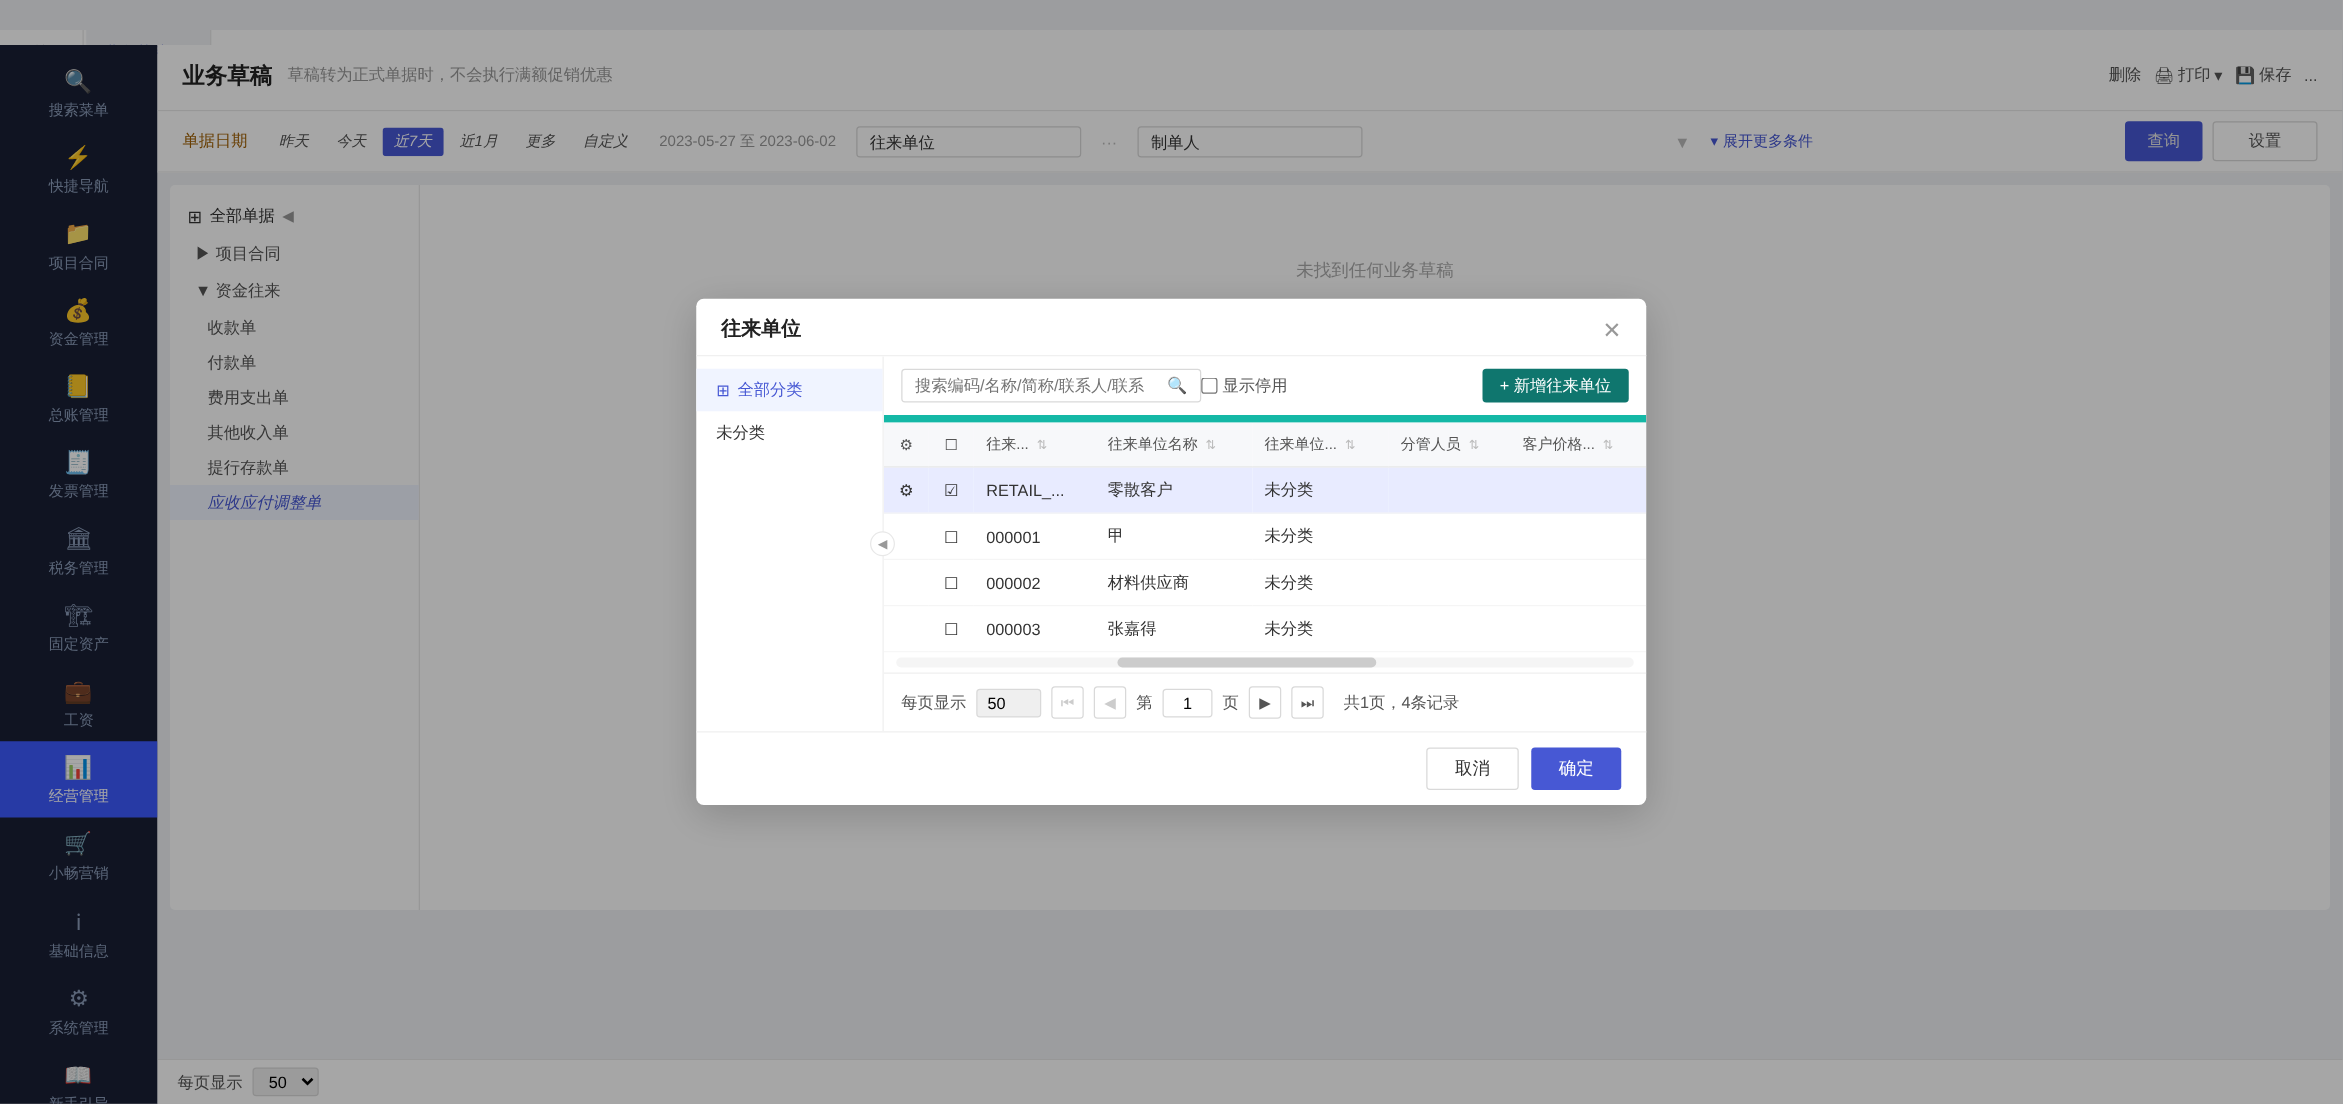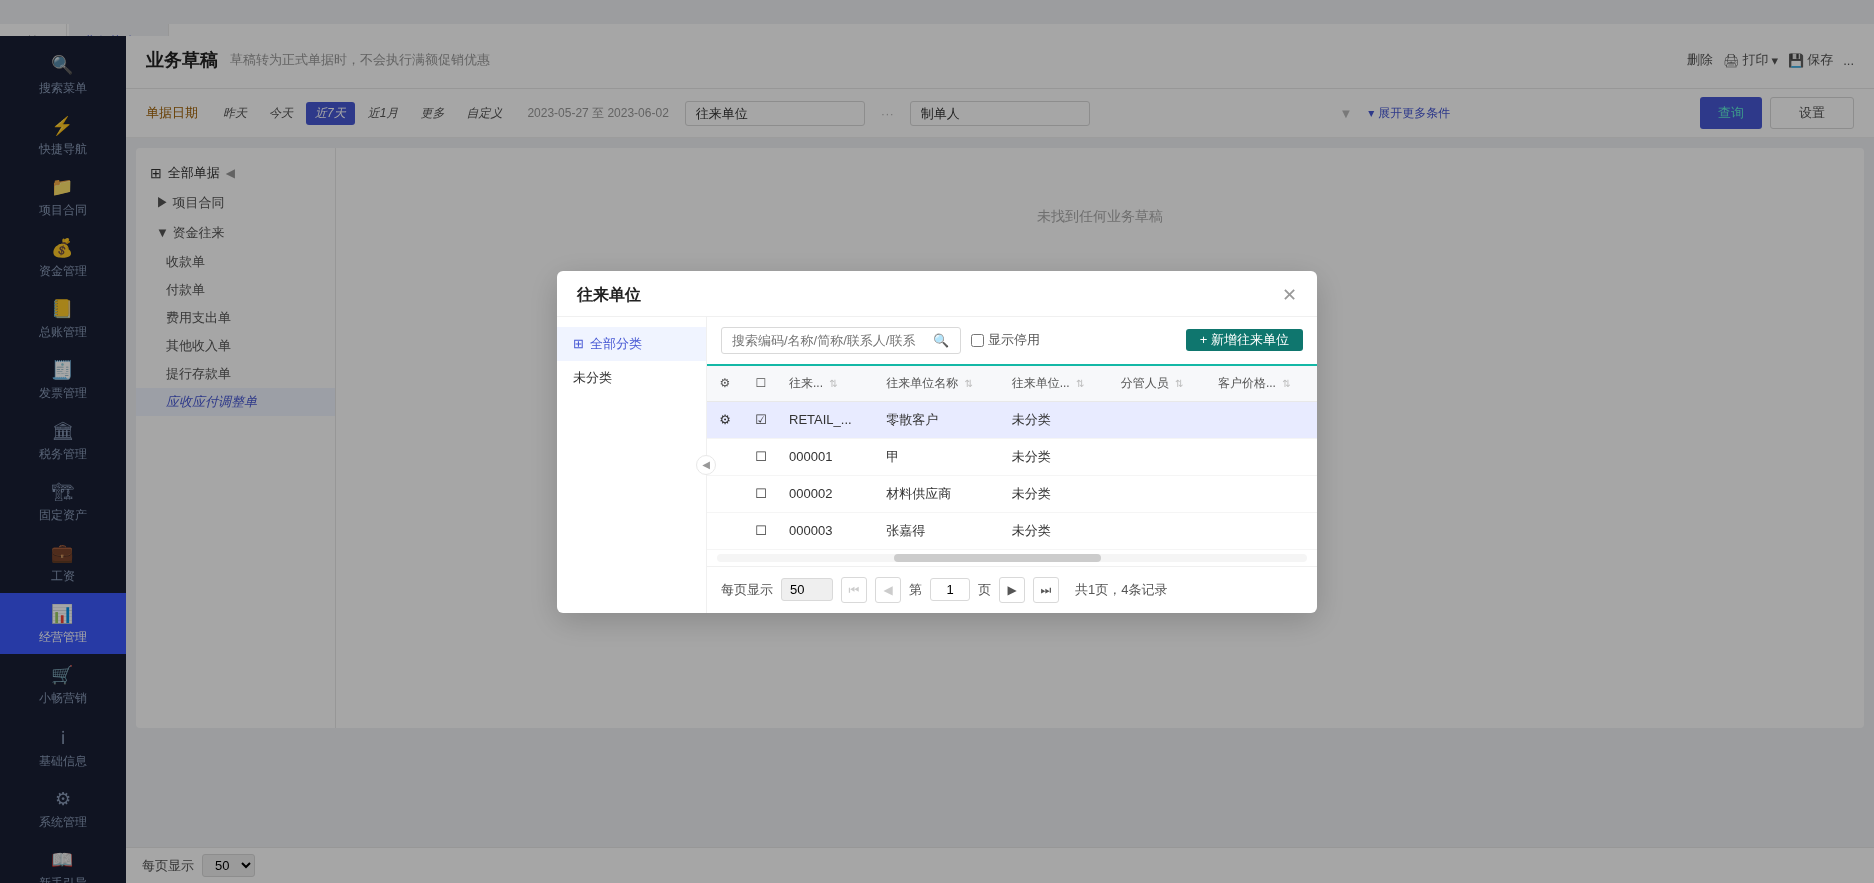--- a/index.html
+++ b/index.html
@@ -134,21 +134,21 @@
       color: #4758d4;
       cursor: pointer;
       white-space: nowrap;
       display: flex;
       align-items: center;
       gap: 4px;
     }
     .action-buttons { margin-left: auto; display: flex; gap: 8px; }
     .btn-query {
       background: #4758d4;
-      color: #5eead4;
+      color: #e5e5e5;
       border: none;
       border-radius: 3px;
       padding: 6px 18px;
       font-size: 13px;
       cursor: pointer;
     }
     .btn-setting {
       background: #fff;
       color: #555;
       border: 1px solid #d9d9d9;
@@ -239,24 +239,22 @@
 
     
     .list-panel {
       flex: 1;
       display: flex;
       flex-direction: column;
       overflow: hidden;
     }
     .list-toolbar {
       display: flex;
-      align-items: center;
-      gap: 10px;
       padding: 10px 14px;
-      border-bottom: 2px solid #14b8a6;
+      border-bottom: 6px solid #14b8a6;
     }
     .search-box {
       border: 1px solid #d9d9d9;
       border-radius: 3px;
       padding: 5px 10px;
       font-size: 13px;
       color: #333;
       width: 240px;
       display: flex;
       align-items: center;
@@ -664,20 +662,24 @@
           <span>第</span>
           <input type="text" class="page-input" value="1" style="">
           <span>页</span>
           <button class="page-btn">▶</button>
           <button class="page-btn">⏭</button>
           <span style="margin-left:8px;">共1页，4条记录</span>
         </div>
       </div>
     </div>
 
+    <div class="modal-footer">
+      <button class="btn-cancel">取消</button>
+      <button class="btn-confirm">确定</button>
+    </div>
 
   </div>
 </div>
 
 <div style="position:fixed; bottom:0; left:126px; right:0; height:36px; background:#fff; border-top:1px solid #e8e8e8; display:flex; align-items:center; padding:0 16px; font-size:13px; color:#555; z-index:50;">
   <span>每页显示</span>
   <select style="margin:0 8px; border:1px solid #d9d9d9; border-radius:3px; padding:2px 8px; font-size:13px;">
     <option>50</option>
   </select>
 </div>

